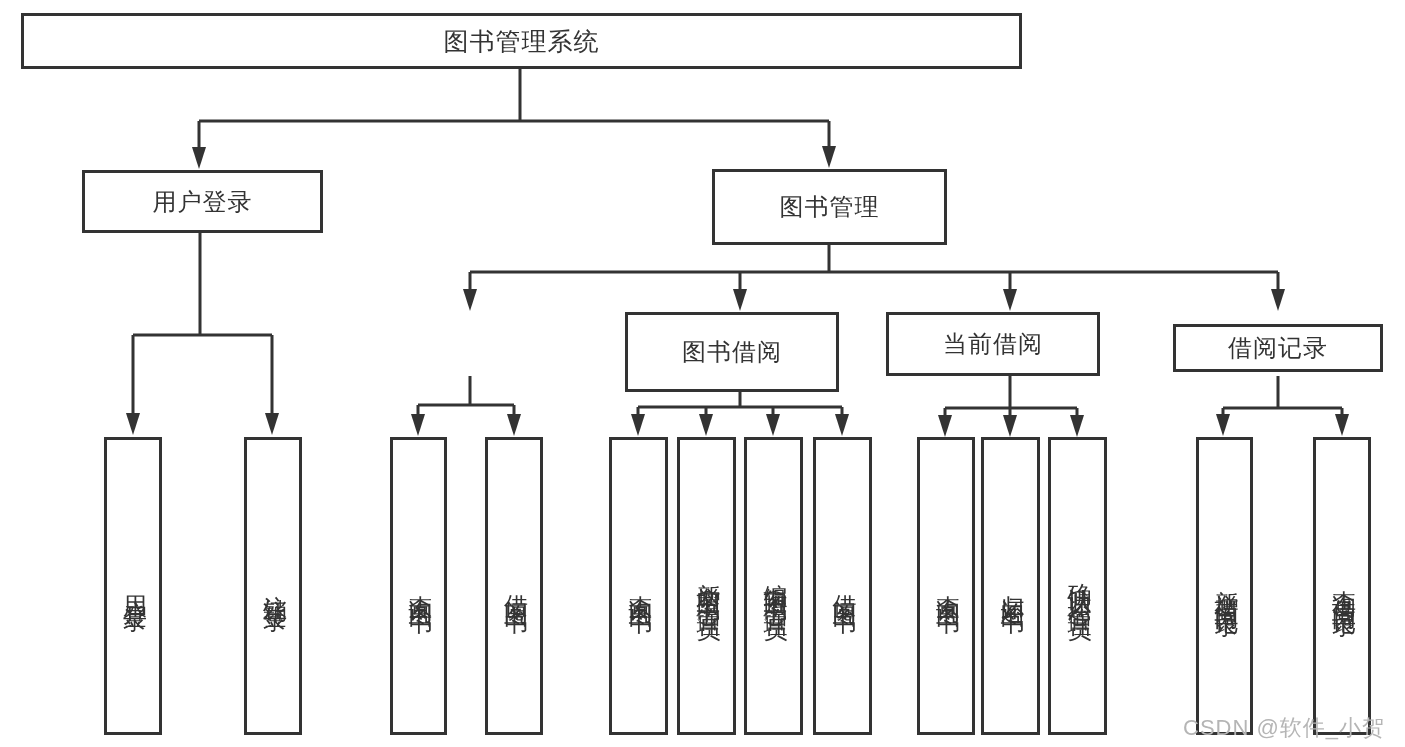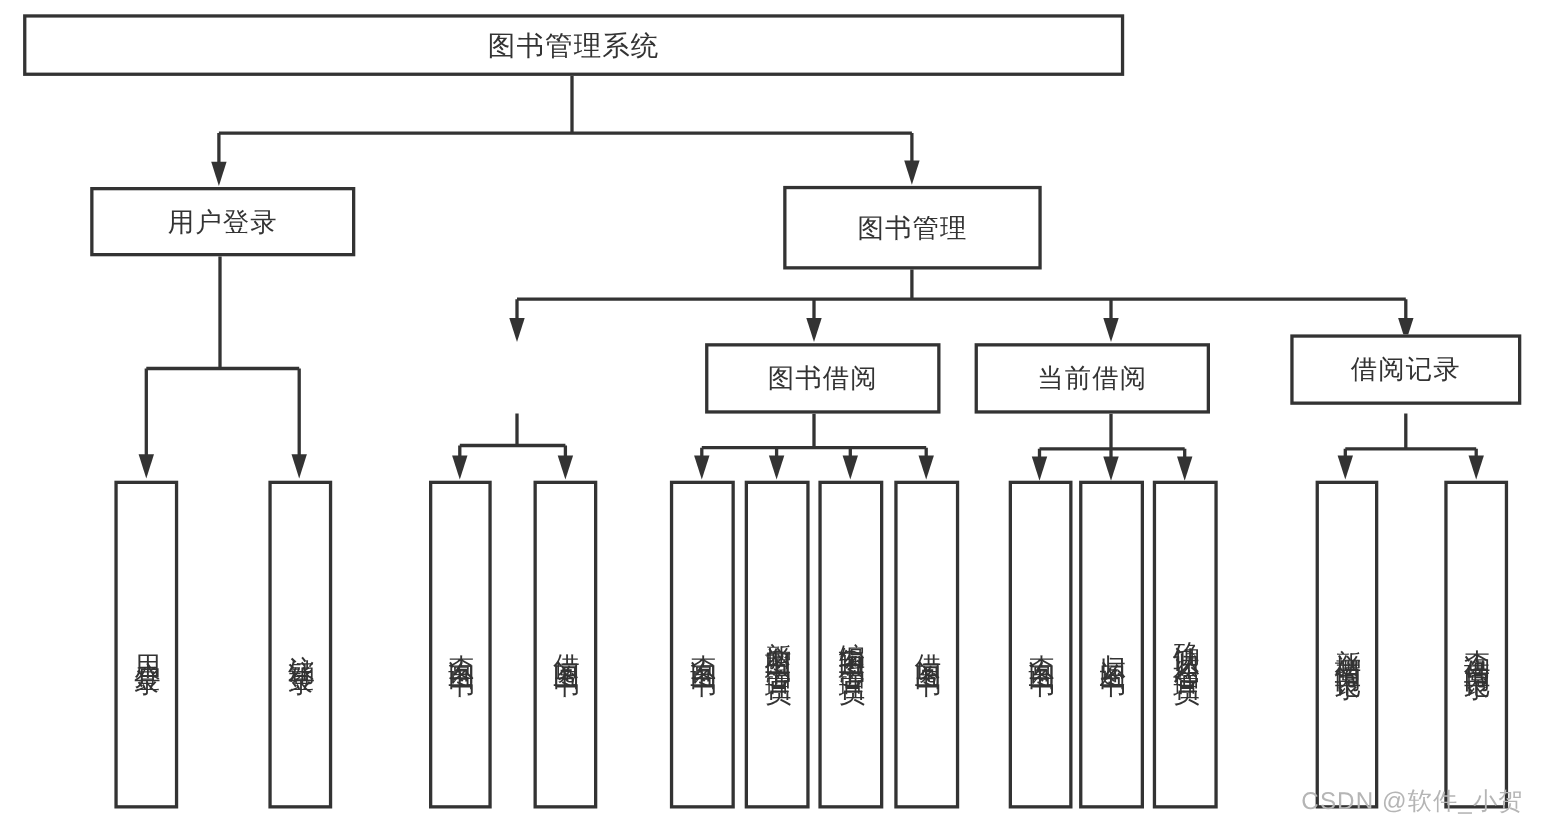--- a/index.html
+++ b/index.html
@@ -17,20 +17,21 @@
     box-sizing:border-box;
     background:#ffffff;
     border:3px solid #333333;
     display:flex;
     align-items:center;
     justify-content:center;
     font-size:24px;
     letter-spacing:1px;
     z-index:1;
     white-space:nowrap;
+    font-family:Liberation Mono, monospace;
   }
   .node.root { font-size:25px; }
   .leaf {
     writing-mode:vertical-rl;
     letter-spacing:5px;
     line-height:1;
     font-size:24px;
     white-space:normal;
   }
   .watermark {
@@ -81,23 +82,23 @@
     <path d="M1278 376 V408 M1223 408 H1342 M1223 408 V417 M1342 408 V417"></path>
     <polygon points="1216,414 1230,414 1223,436" fill="#333333" stroke="none"></polygon>
     <polygon points="1335,414 1349,414 1342,436" fill="#333333" stroke="none"></polygon>
   </svg>
 
   <div class="node root" style="left:21px;top:13px;width:1001px;height:56px">图书管理系统</div>
 
   <div class="node" style="left:82px;top:170px;width:241px;height:63px">用户登录</div>
   <div class="node" style="left:712px;top:169px;width:235px;height:76px">图书管理</div>
 
-  <div class="node" style="left:641px;top:312px;width:214px;height:64px">图书借阅</div>
+  <div class="node" style="left:625px;top:312px;width:214px;height:80px">图书借阅</div>
   <div class="node" style="left:886px;top:312px;width:214px;height:64px">当前借阅</div>
-  <div class="node" style="left:1173px;top:304px;width:210px;height:64px">借阅记录</div>
+  <div class="node" style="left:1173px;top:324px;width:210px;height:48px">借阅记录</div>
 
   <div class="node leaf" style="left:104px;top:437px;width:58px;height:298px">用户登录</div>
   <div class="node leaf" style="left:244px;top:437px;width:58px;height:298px">注销登录</div>
 
   <div class="node leaf" style="left:390px;top:437px;width:57px;height:298px">查询图书</div>
   <div class="node leaf" style="left:485px;top:437px;width:58px;height:298px">借阅图书</div>
 
   <div class="node leaf" style="left:609px;top:437px;width:59px;height:298px">查询图书</div>
   <div class="node leaf" style="left:677px;top:437px;width:59px;height:298px">新增图书（管理员）</div>
   <div class="node leaf" style="left:744px;top:437px;width:59px;height:298px">编辑图书（管理员）</div>

